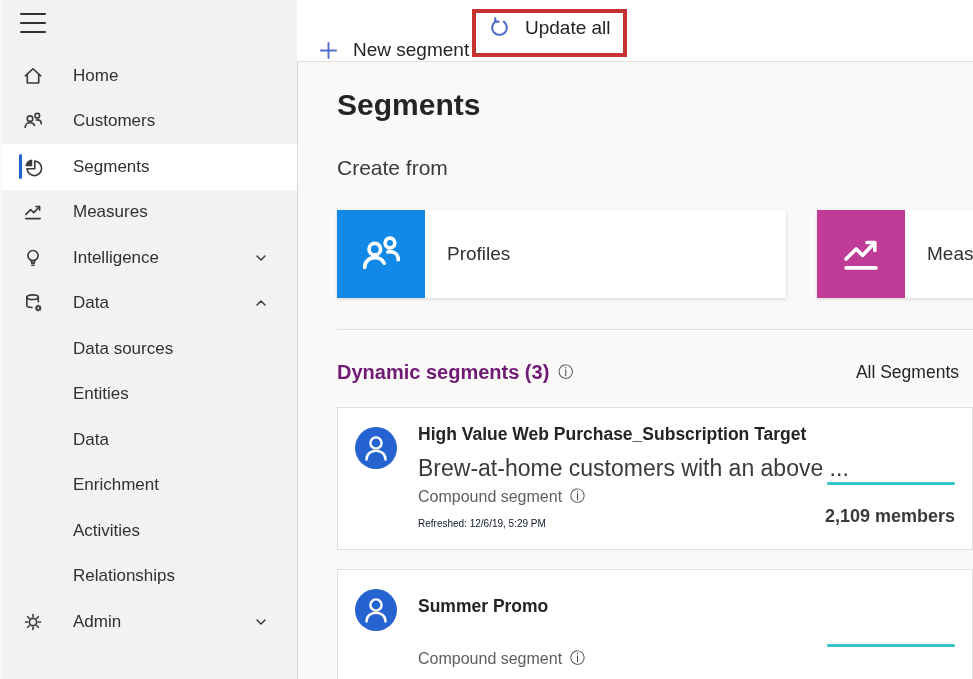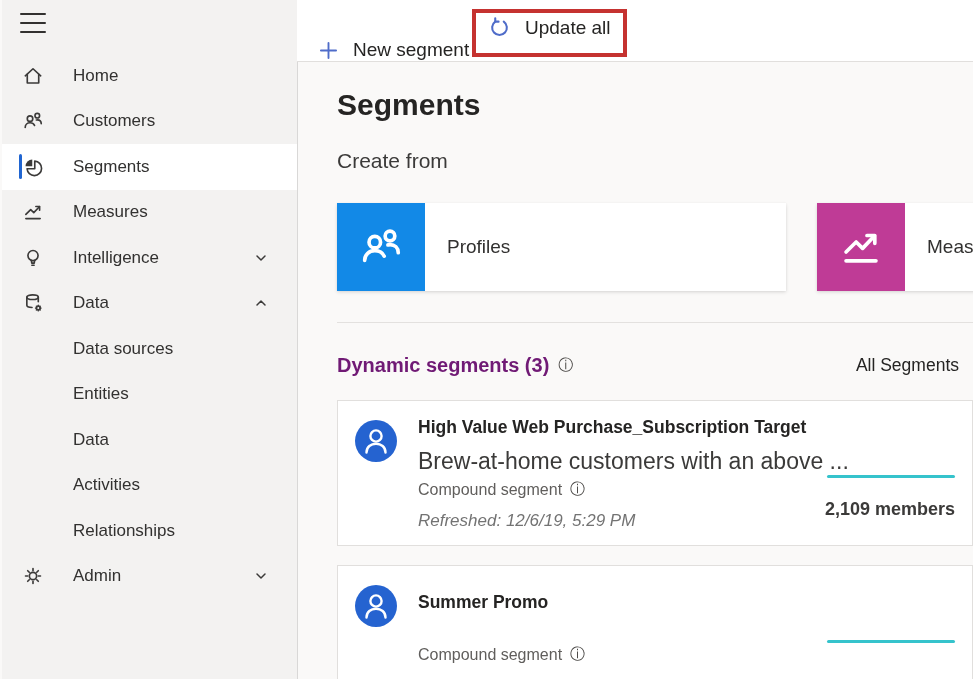--- a/index.html
+++ b/index.html
@@ -53,21 +53,21 @@
   }
   .cmd-update { position: absolute; left: 191px; top: 16px; }
   svg.blue-ic { fill: none; stroke-width: 1.8; stroke-linecap: round; stroke-linejoin: round; }
 
   
   .main {
     position: absolute; left: 297px; top: 62px; width: 676px; height: 617px;
     padding-left: 40px;
   }
   .page-title { margin-top: 26px; font-size: 30px; font-weight: 700; color: #252423; }
-  .create-from { margin-top: 27px; font-size: 21px; color: #3b3a39; }
+  .create-from { margin-top: 34px; font-size: 21px; color: #3b3a39; }
   .tiles { margin-top: 30px; display: flex; gap: 31px; }
   .tile {
     width: 449px; height: 88px; flex: none; display: flex; background: #fff;
     box-shadow: 0 1.6px 3.6px rgba(0,0,0,.12), 0 0 2px rgba(0,0,0,.06); cursor: pointer;
   }
   .tile-icon { width: 88px; height: 88px; flex: none; display: flex; align-items: center; justify-content: center; }
   .tile-label { display: flex; align-items: center; padding-left: 22px; font-size: 19px; color: #323130; }
   .content-divider { margin-top: 31px; height: 1px; background: #e3e1df; }
   .list-header {
     margin-top: 31px; display: flex; align-items: center; justify-content: space-between;
@@ -83,21 +83,21 @@
     min-height: 134px; padding: 16px 18px 14px 80px; cursor: pointer;
   }
   .avatar {
     position: absolute; left: 17px; top: 19px; width: 42px; height: 42px;
     border-radius: 50%; display: flex; align-items: center; justify-content: center;
   }
   .title-area { min-height: 61px; }
   .card-title { font-size: 17.5px; font-weight: 700; color: #252423; }
   .card-desc { font-size: 23px; color: #3b3a39; margin-top: 10px; min-height: 20px; }
   .card-meta { font-size: 16px; color: #605e5c; margin-top: 2px; display: flex; align-items: center; gap: 8px; }
-  .card-refreshed { font-size: 17px; color: #737373; margin-top: 12px; min-height: 17px; font-style: italic; }
+  .card-refreshed { font-size: 10px; color: #0f172a; margin-top: 12px; min-height: 17px; }
   .card-right { position: absolute; right: 17px; top: 0; width: 130px; }
   .sparkline { position: absolute; right: 0; top: 74px; width: 128px; height: 3px; border-radius: 2px; }
   .members { position: absolute; right: 0; top: 98px; width: 130px; text-align: right;
     font-size: 18px; font-weight: 700; color: #3b3a39; white-space: nowrap; }
 </style>
 </head>
 <body>
 
 <div class="screen">
 
@@ -172,20 +172,23 @@
       </div>
 
       <div class="nav-item indent">
         <span class="nav-label">Data sources</span>
       </div>
       <div class="nav-item indent">
         <span class="nav-label">Entities</span>
       </div>
       <div class="nav-item indent">
         <span class="nav-label">Data</span>
+      </div>
+      <div class="nav-item indent">
+        <span class="nav-label">Enrichment</span>
       </div>
       <div class="nav-item indent">
         <span class="nav-label">Activities</span>
       </div>
       <div class="nav-item indent">
         <span class="nav-label">Relationships</span>
       </div>
 
       <div class="nav-item">
         <svg class="nav-icon stroke-ic" viewBox="0 0 20 20">

